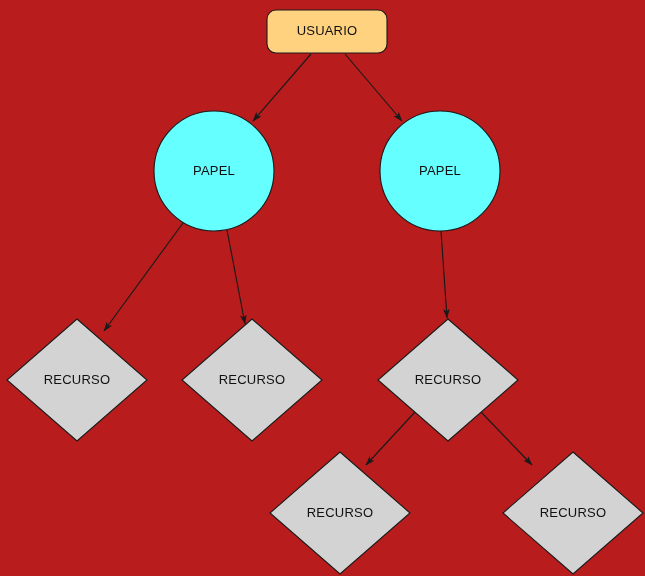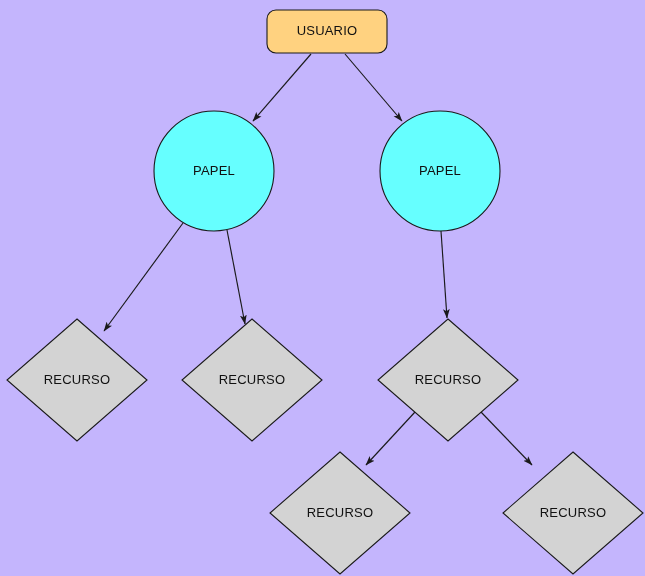--- a/index.html
+++ b/index.html
@@ -8,21 +8,21 @@
     padding: 0;
     background: #ffffff;
   }
   body {
     font-family: "Liberation Sans", sans-serif;
   }
   #canvas {
     position: relative;
     width: 645px;
     height: 576px;
-    background: #c4b5fd;
+    background: #b91c1c;
     overflow: hidden;
   }
   #diagram-svg {
     position: absolute;
     top: 0;
     left: 0;
     width: 645px;
     height: 576px;
     display: block;
   }

